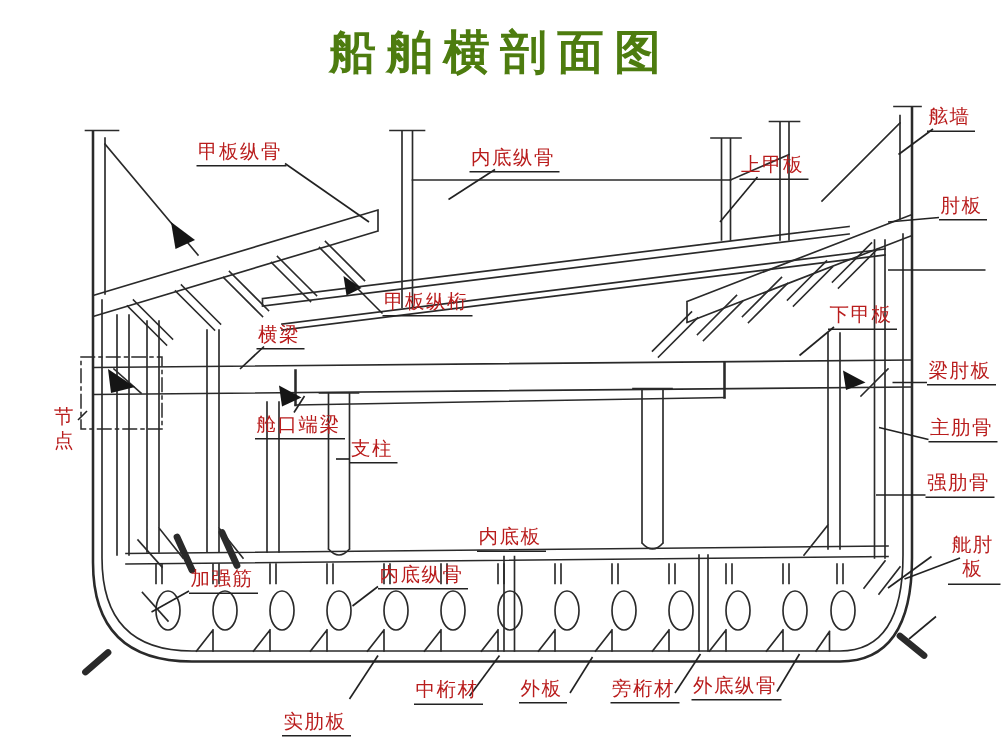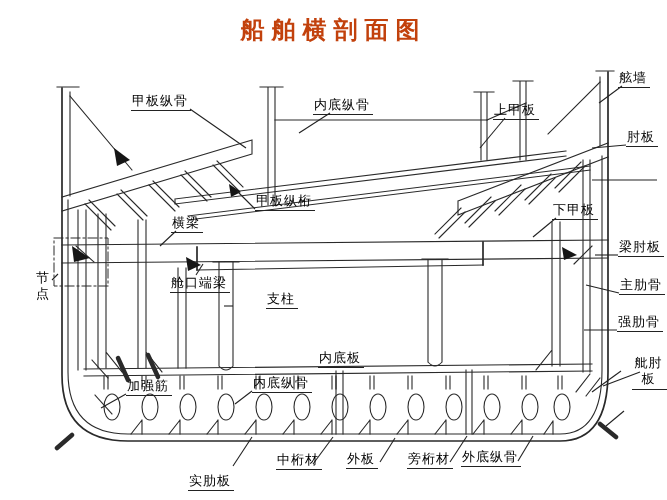--- a/index.html
+++ b/index.html
@@ -1,31 +1,31 @@
 <!DOCTYPE html>
 <html><head>
 <meta charset="utf-8">
 <style>
   html,body{margin:0;padding:0}
   body{width:667px;height:500px;background:#fff;position:relative;overflow:hidden;
        font-family:"Liberation Sans",sans-serif;color:#111}
   #title{position:absolute;top:14px;left:0;width:667px;text-align:center;
-         font-family:"Liberation Serif",serif;font-size:24px;font-weight:700;
-         letter-spacing:7px;color:#c2410c}
+         font-family:"Liberation Serif",serif;font-size:31px;font-weight:700;
+         letter-spacing:7px;color:#4d7c0f}
   #diagram{position:absolute;inset:0}
   #structure-svg,#leader-svg{position:absolute;left:0;top:0}
   #structure-svg path,#structure-svg line,#structure-svg ellipse,#structure-svg rect{
       stroke:#2a2a2a;fill:none;stroke-width:1.1;stroke-linecap:square}
   #structure-svg .heavy{stroke-width:1.7}
   #structure-svg .thick{stroke-width:4.5;stroke-linecap:round}
   #structure-svg .fill{fill:#151515;stroke:none}
   #structure-svg .dashdot{stroke-dasharray:9 3 2 3;stroke-width:1}
   #leader-svg line{stroke:#222;stroke-width:1.1}
   .callout{position:absolute;font-size:13px;line-height:1.25;letter-spacing:1px;
-           white-space:pre-line;color:#000000;text-align:center}
+           white-space:pre-line;color:#b91c1c;text-align:center}
   .callout.u{border-bottom:1.2px solid #222;padding:0 3px 1px 1px}
   .callout.vert{width:15px;word-break:break-all;letter-spacing:0;line-height:1.2;text-align:left}
 </style>
 </head>
 <body>
 
 <div id="title">船舶横剖面图</div>
 
 <div id="diagram">
   <svg id="structure-svg" width="667" height="500" viewBox="0 0 667 500">
@@ -151,21 +151,21 @@
     <div class="callout u" style="left: 618px; top: 70px;">舷墙</div>
     <div class="callout u" style="left: 626px; top: 129px;">肘板</div>
     <div class="callout u" style="left: 552px; top: 202px;">下甲板</div>
     <div class="callout u" style="left: 618px; top: 239px;">梁肘板</div>
     <div class="callout u" style="left: 619px; top: 277px;">主肋骨</div>
     <div class="callout u" style="left: 617px; top: 314px;">强肋骨</div>
     <div class="callout u" style="left: 621px; top: 355px; margin-left: 11px;">舭肘板</div>
     <div class="callout u" style="left: 171px; top: 215px;">横梁</div>
     <div class="callout vert" style="left: 36px; top: 270px;">节点</div>
     <div class="callout u" style="left: 170px; top: 275px;">舱口端梁</div>
-    <div class="callout u" style="left: 233px; top: 291px; margin-left: 33px;">支柱</div>
+    <div class="callout u" style="left: 233px; top: 291px;">支柱</div>
     <div class="callout u" style="left: 255px; top: 193px;">甲板纵桁</div>
     <div class="callout u" style="left: 318px; top: 350px;">内底板</div>
     <div class="callout u" style="left: 252px; top: 375px;">内底纵骨</div>
     <div class="callout u" style="left: 126px; top: 378px;">加强筋</div>
     <div class="callout u" style="left: 188px; top: 453px; margin-top: 20px;">实肋板</div>
     <div class="callout u" style="left: 276px; top: 452px;">中桁材</div>
     <div class="callout u" style="left: 346px; top: 451px;">外板</div>
     <div class="callout u" style="left: 407px; top: 451px;">旁桁材</div>
     <div class="callout u" style="left: 461px; top: 449px;">外底纵骨</div>
   </div>

